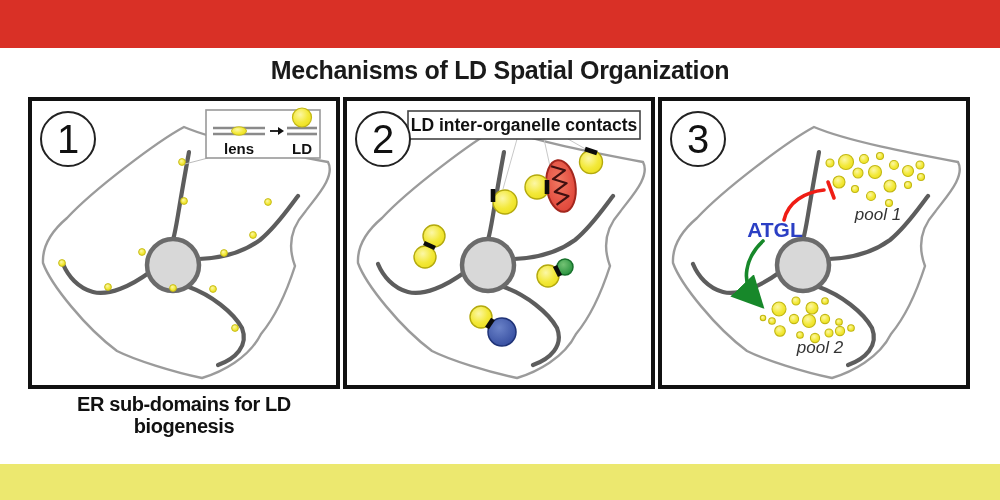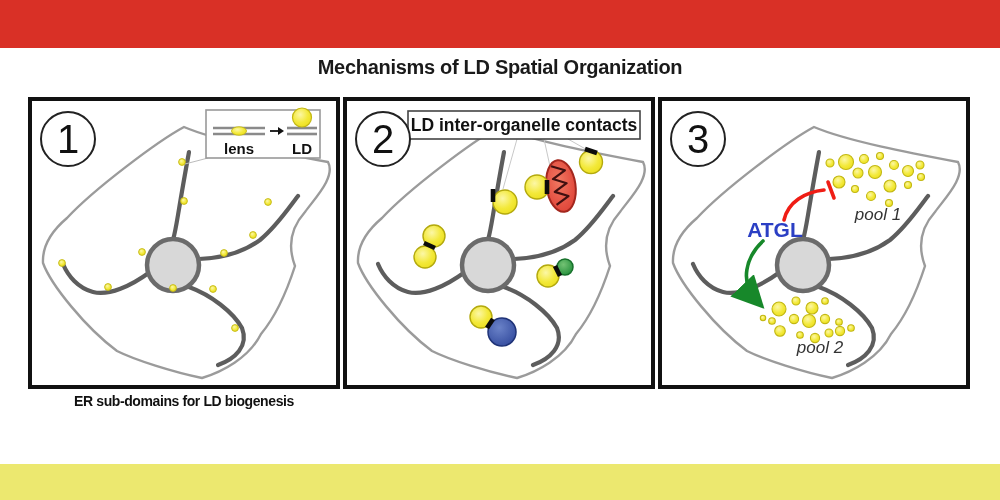--- a/index.html
+++ b/index.html
@@ -1,26 +1,26 @@
 <!DOCTYPE html>
 <html><head>
 <meta charset="utf-8">
 <style>
   html,body{margin:0;padding:0;background:#ffffff;}
   #figure{position:relative;width:1000px;height:500px;background:#ffffff;overflow:hidden;
           font-family:"Liberation Sans","DejaVu Sans",sans-serif;}
   .banner-top{position:absolute;left:0;top:0;width:1000px;height:48px;background:#d93026;}
   .banner-bottom{position:absolute;left:0;top:464px;width:1000px;height:36px;background:#ece86f;}
   .fig-title{position:absolute;left:0;top:56px;width:1000px;text-align:center;
-             font-size:20px;font-weight:bold;color:#1a1a1a;letter-spacing:-0.3px;}
+             font-size:25px;font-weight:bold;color:#1a1a1a;letter-spacing:-0.3px;}
   .panel{position:absolute;top:97px;width:312px;height:292px;border:4px solid #111;
          background:#fff;box-sizing:border-box;}
   #panel-1{left:28px;} #panel-2{left:343px;} #panel-3{left:658px;}
   .caption{position:absolute;top:394px;width:312px;text-align:center;font-weight:bold;
-           font-size:14px;line-height:1.08;color:#111;letter-spacing:-0.4px;}
+           font-size:20px;line-height:1.08;color:#111;letter-spacing:-0.4px;}
   #caption-1{left:28px;} #caption-2{left:343px;} #caption-3{left:658px;}
   .caption span{display:inline-block;}
   #caption-1 span{max-width:250px;} #caption-2 span{max-width:292px;} #caption-3 span{max-width:240px;}
   svg{display:block;}
   svg text{font-family:"Liberation Sans","DejaVu Sans",sans-serif;}
 </style>
 </head>
 <body>
 
 <div id="figure">

